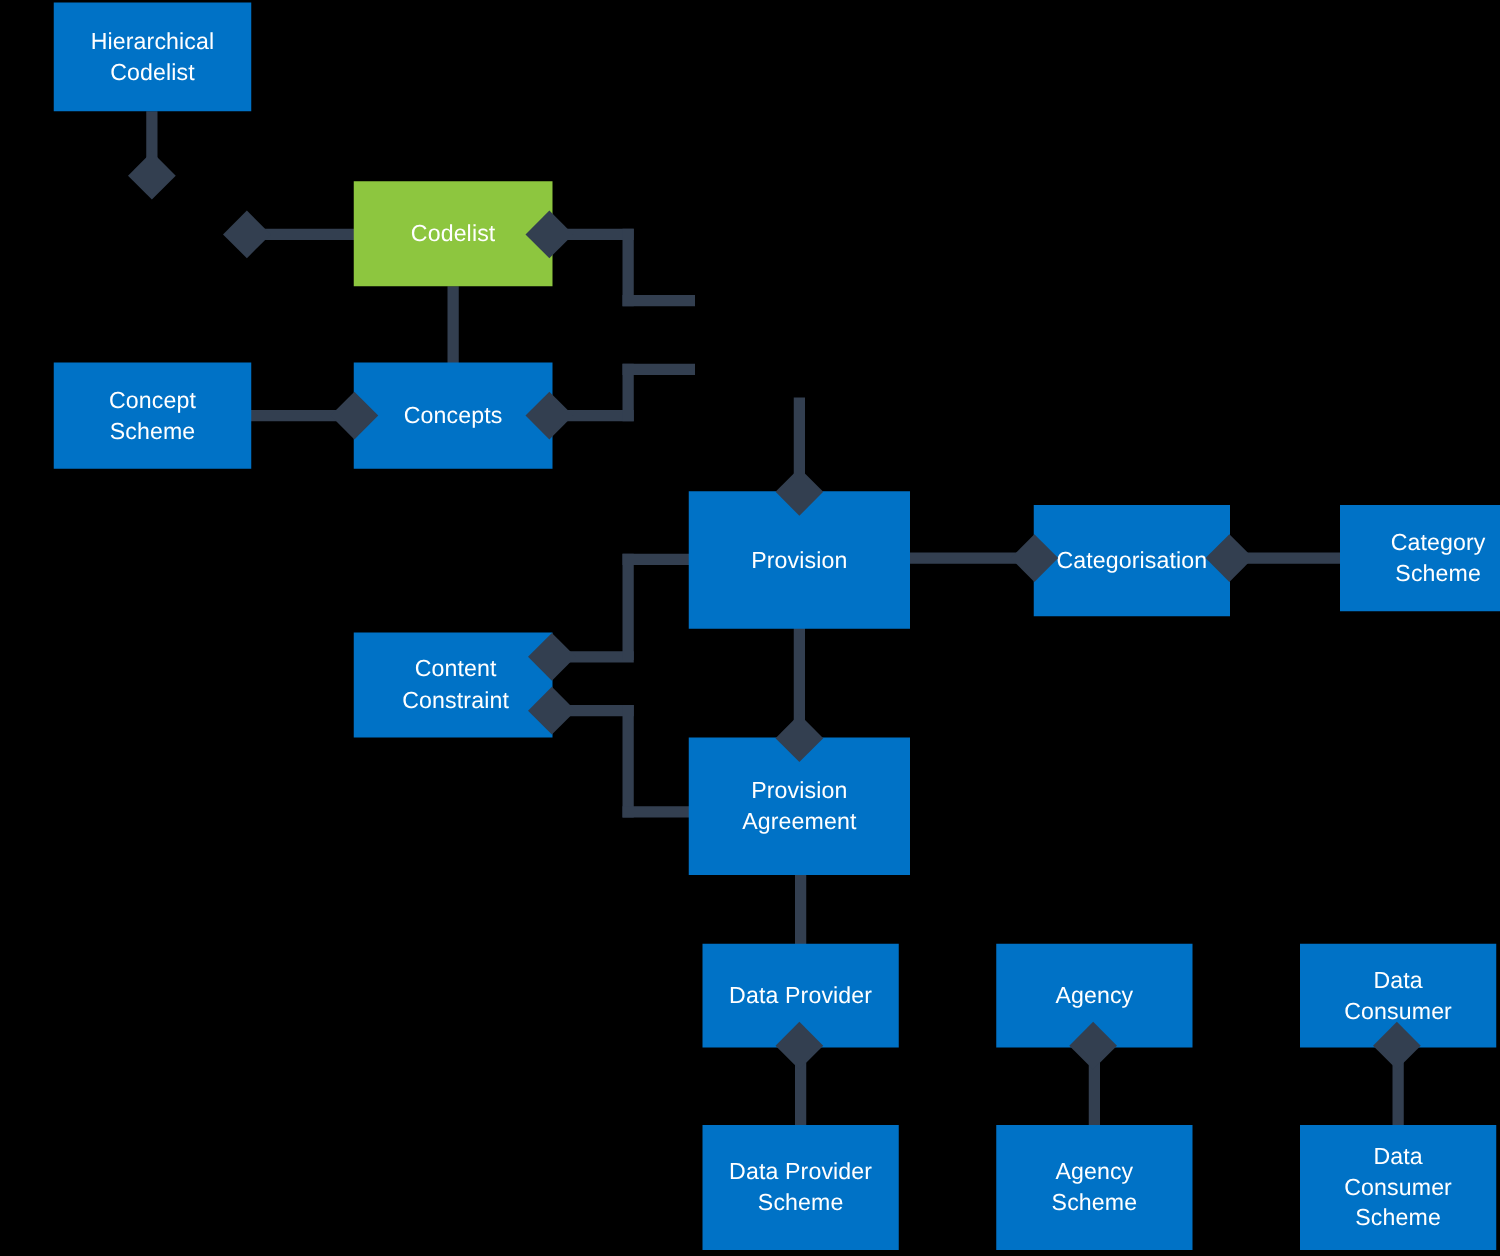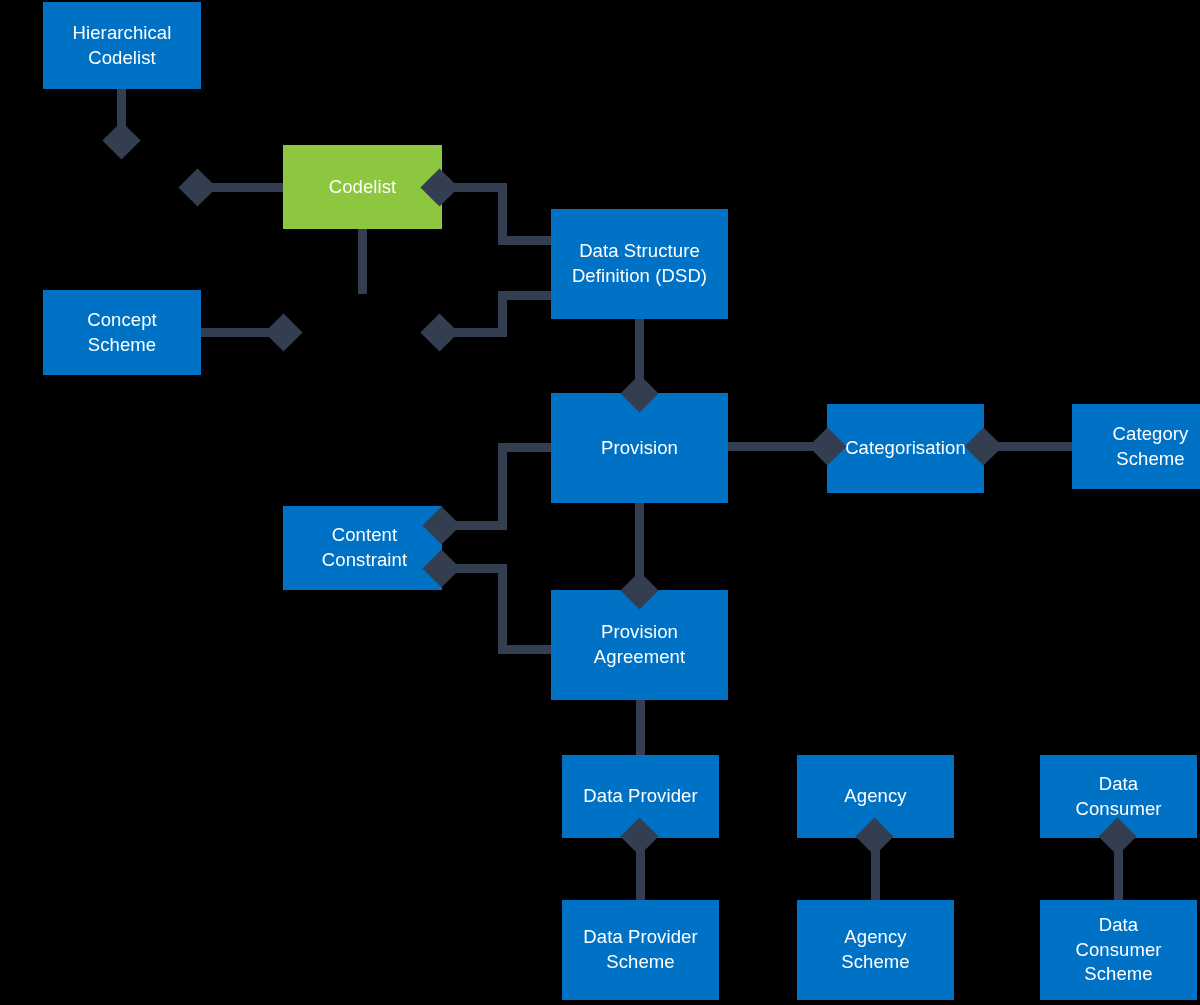--- a/index.html
+++ b/index.html
@@ -110,22 +110,21 @@
   <div class="diamond" style="left:586px; top:577px;"></div>
   <div class="diamond" style="left:586px; top:823px;"></div>
   <div class="diamond" style="left:821px; top:823px;"></div>
   <div class="diamond" style="left:1064px; top:823px;"></div>
 
   <div class="node blue" style="left:3px;   top:2px;   width:158px; height:87px;">Hierarchical
 Codelist</div>
   <div class="node green" style="left:243px; top:145px; width:159px; height:84px;">Codelist</div>
   <div class="node blue" style="left:3px;   top:290px; width:158px; height:85px;">Concept
 Scheme</div>
-  <div class="node blue" style="left:511px; top:209px; width:177px; height:110px;">Data Structure
-Definition (DSD)</div>
+  <div class="node blue" style="left:243px; top:290px; width:159px; height:85px;">Concepts</div>
   <div class="node blue" style="left:511px; top:393px; width:177px; height:110px;">Provision</div>
   <div class="node blue" style="left:787px; top:404px; width:157px; height:89px;">Categorisation</div>
   <div class="node blue" style="left:1032px; top:404px; width:157px; height:85px;">Category
 Scheme</div>
   <div class="node blue" style="left:243px; top:506px; width:159px; height:84px;padding-left:10px;">Content
 Constraint</div>
   <div class="node blue" style="left:511px; top:590px; width:177px; height:110px;">Provision
 Agreement</div>
   <div class="node blue" style="left:522px; top:755px; width:157px; height:83px;">Data Provider</div>
   <div class="node blue" style="left:757px; top:755px; width:157px; height:83px;">Agency</div>

